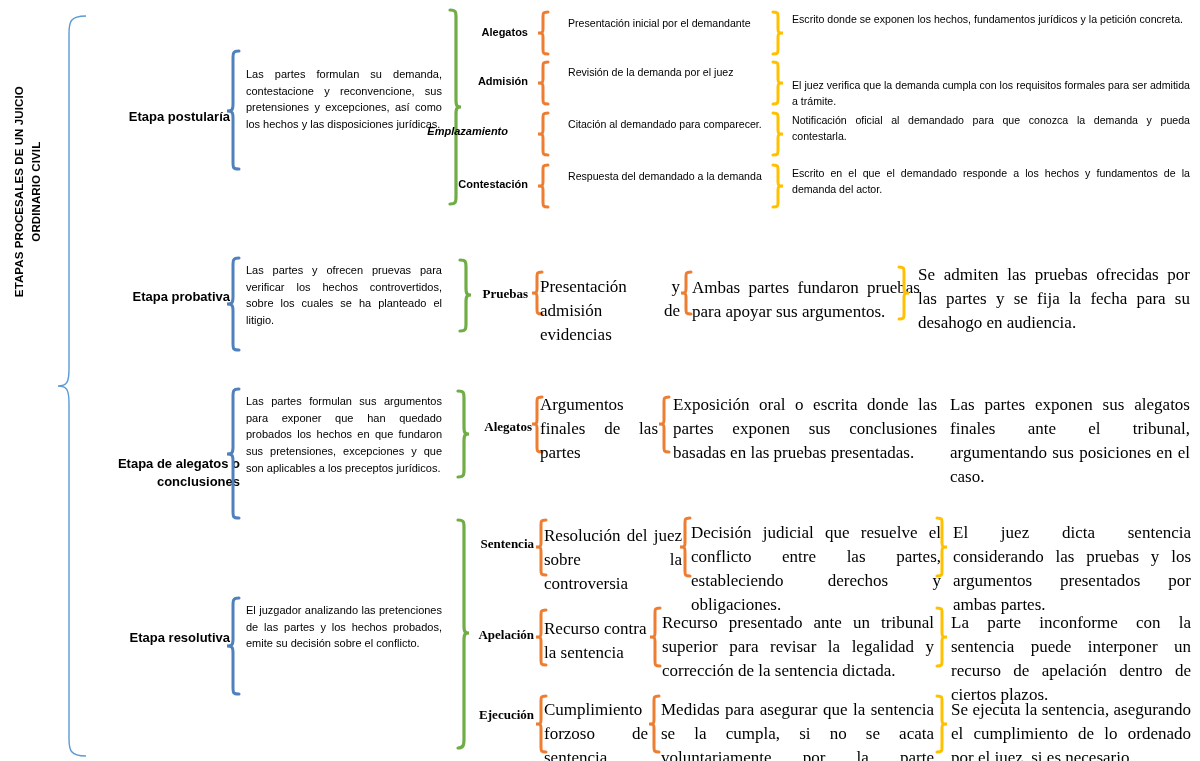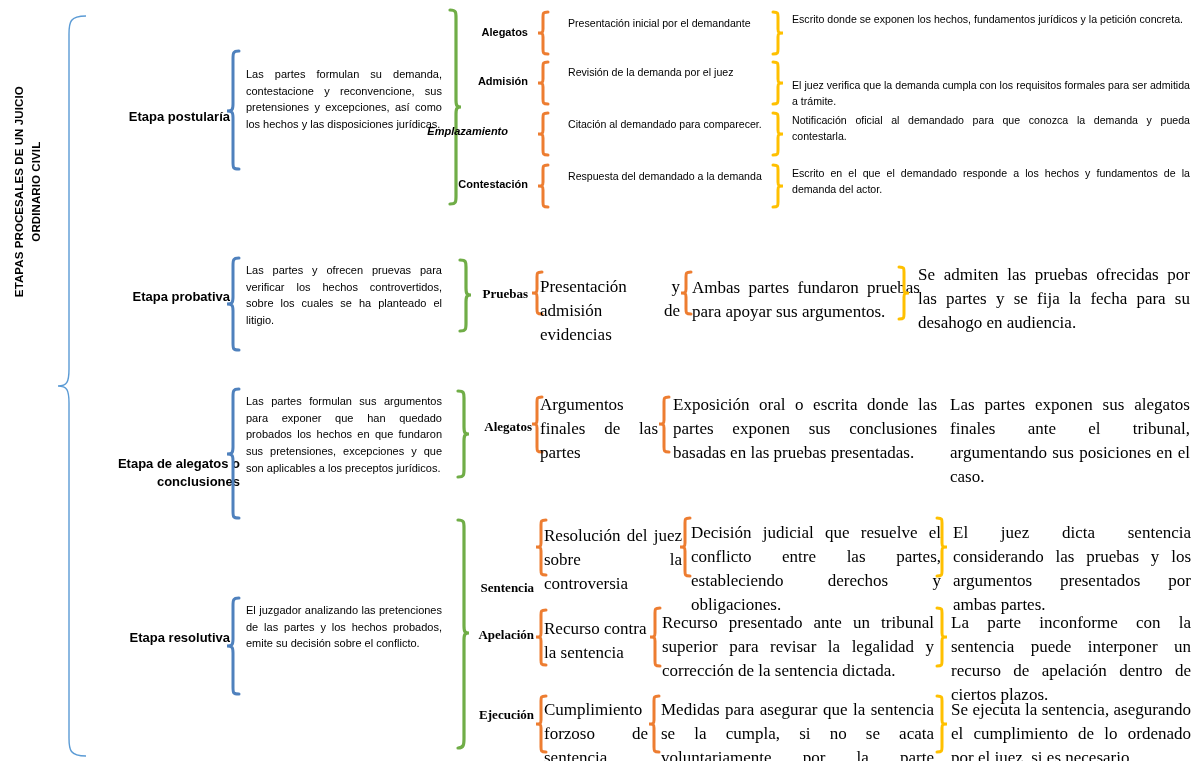--- a/index.html
+++ b/index.html
@@ -203,21 +203,21 @@
 </div>
 
 <div class="blk desc-sans jlast" style="left:246px;top:602px;width:196px;">El juzgador analizando las pretenciones de las partes y los hechos probados, emite su decisión sobre el conflicto.</div>
 
 <div class="brace" style="left:456px;top:518px;">
   <svg width="14" height="234" viewBox="0 0 14 234">
     <path d="M2 2 C8 2 8 4 8 10 L8 108 C8 114 9 115 13 115 C9 115 8 116 8 122 L8 220 C8 226 8 230 2 230" fill="none" stroke="#70AD47" stroke-width="3.2" stroke-linecap="round"></path>
   </svg>
 </div>
 
-<div class="blk sub-serif" style="left:452px;top:535px;width:82px;margin-top:44px;">Sentencia</div>
+<div class="blk sub-serif" style="left:452px;top:535px;width:82px;">Sentencia</div>
 <div class="brace" style="left:534px;top:518px;">
   <svg width="13" height="60" viewBox="0 0 13 60">
     <path d="M12 2 C7 2 7 3 7 7 L7 25 C7 29 6 29 2 29 C6 29 7 29 7 33 L7 52 C7 56 7 57 12 57" fill="none" stroke="#ED7D31" stroke-width="3" stroke-linecap="round"></path>
   </svg>
 </div>
 <div class="blk cell-serif jfull" style="left:544px;top:524px;width:138px;">Resolución del juez sobre la controversia</div>
 
 <div class="brace" style="left:678px;top:516px;">
   <svg width="13" height="64" viewBox="0 0 13 64">
     <path d="M12 2 C7 2 7 3 7 7 L7 27 C7 31 6 31 2 31 C6 31 7 31 7 35 L7 55 C7 59 7 60 12 60" fill="none" stroke="#ED7D31" stroke-width="3" stroke-linecap="round"></path>

